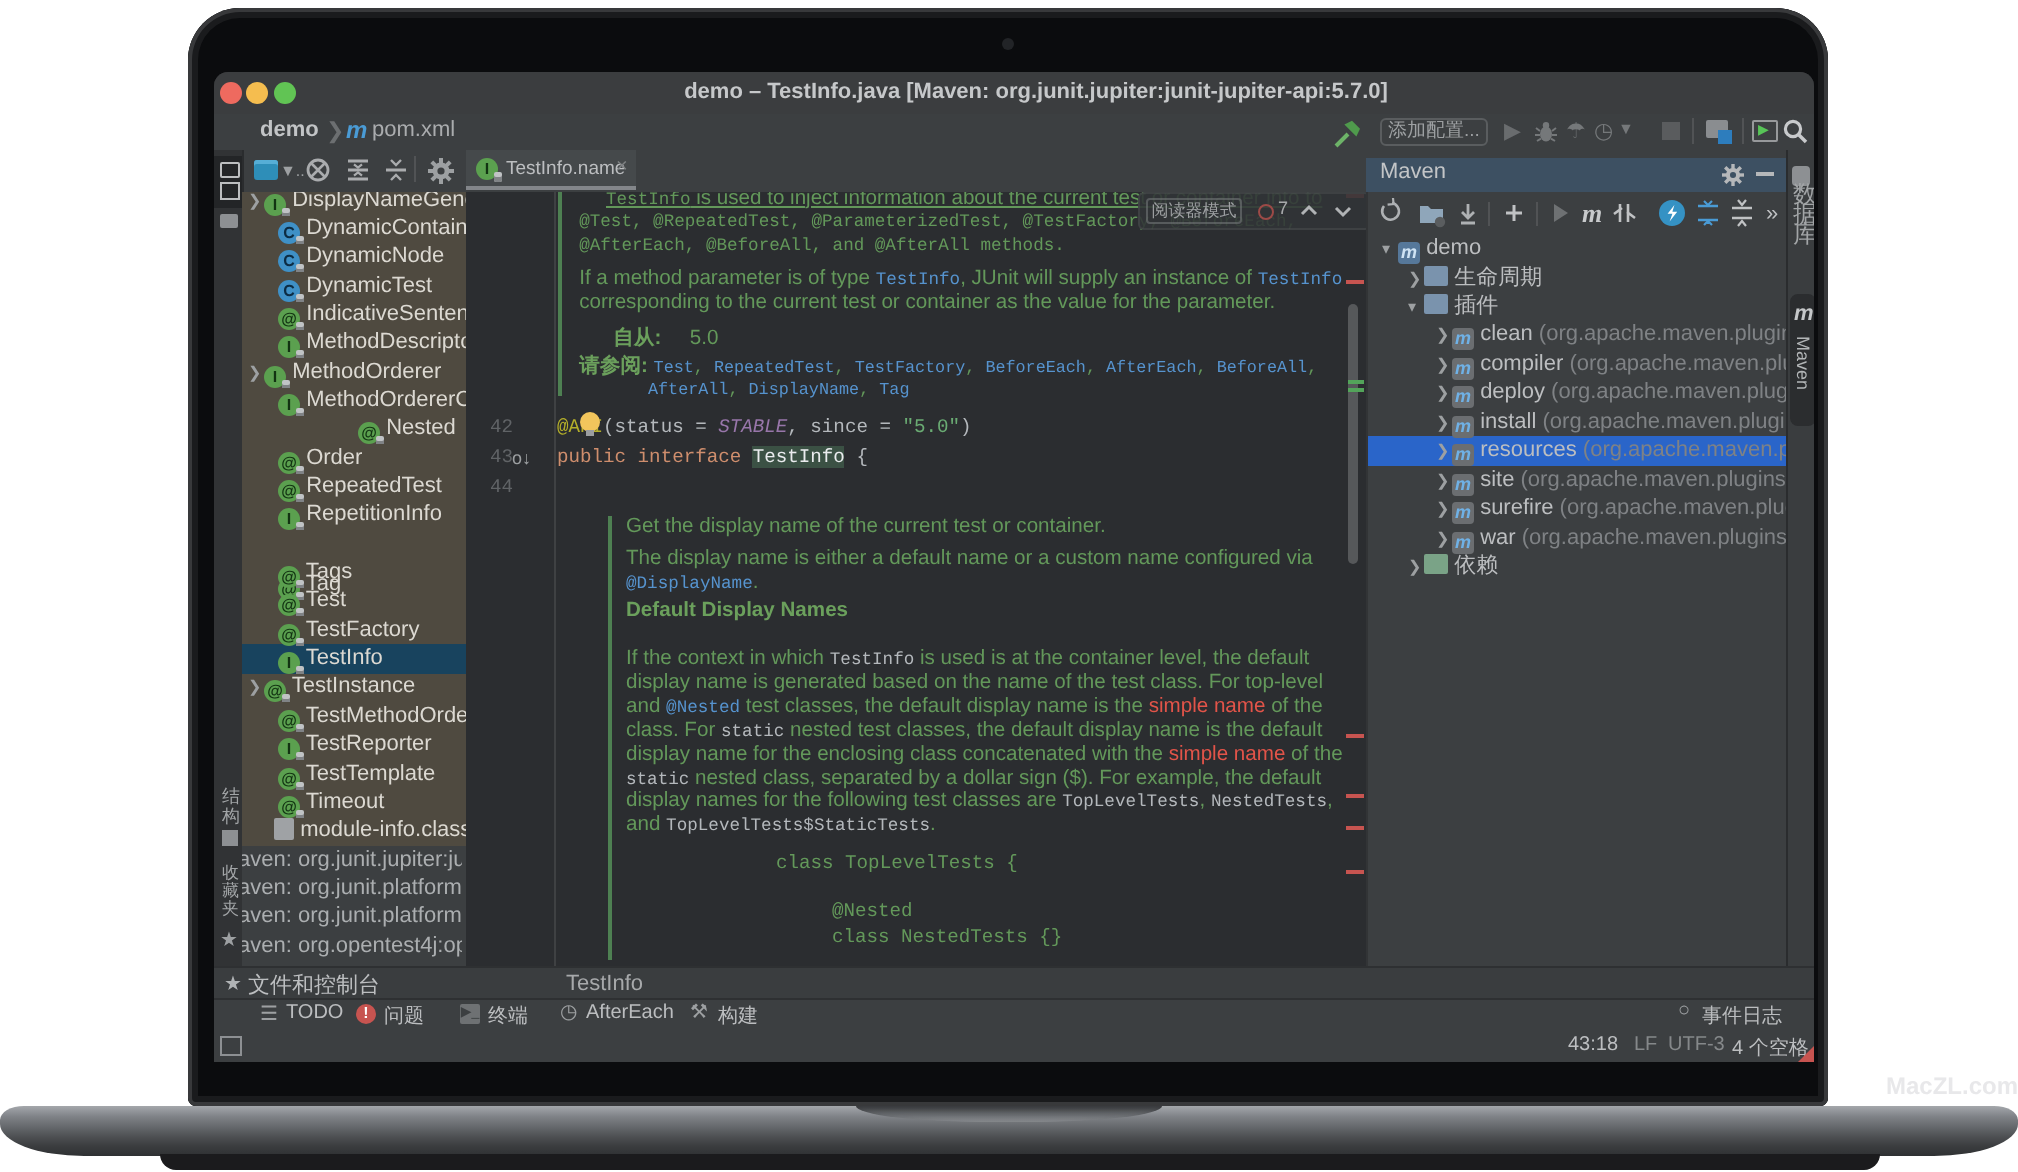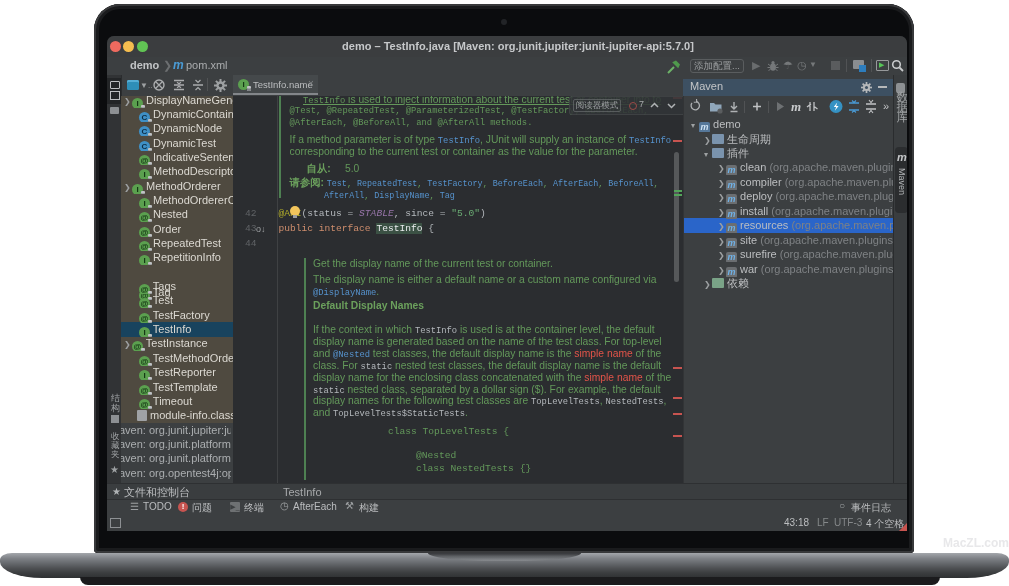--- a/index.html
+++ b/index.html
@@ -170,21 +170,21 @@
       <div class="abs" style="left:0;top:226.1px;width:112px;height:14.5px;background:#18435e;"></div>
       <div id="tree">
           <div class="trow" style="top:-3.5px;left:0;"><span style="display:inline-block;width:3px;"></span><span class="chev">❯</span><span class="ticon ti-i">I</span> <span>DisplayNameGene</span></div>
           <div class="trow" style="top:10.8px;left:0;"><span style="display:inline-block;width:18px;"></span><span class="ticon ti-c">C</span> <span>DynamicContainer</span></div>
           <div class="trow" style="top:25.2px;left:0;"><span style="display:inline-block;width:18px;"></span><span class="ticon ti-c">C</span> <span>DynamicNode</span></div>
           <div class="trow" style="top:39.5px;left:0;"><span style="display:inline-block;width:18px;"></span><span class="ticon ti-c">C</span> <span>DynamicTest</span></div>
           <div class="trow" style="top:53.9px;left:0;"><span style="display:inline-block;width:18px;"></span><span class="ticon ti-i">@</span> <span>IndicativeSentenc</span></div>
           <div class="trow" style="top:68.3px;left:0;"><span style="display:inline-block;width:18px;"></span><span class="ticon ti-i">I</span> <span>MethodDescriptor</span></div>
           <div class="trow" style="top:82.6px;left:0;"><span style="display:inline-block;width:3px;"></span><span class="chev">❯</span><span class="ticon ti-i">I</span> <span>MethodOrderer</span></div>
           <div class="trow" style="top:97.0px;left:0;"><span style="display:inline-block;width:18px;"></span><span class="ticon ti-i">I</span> <span>MethodOrdererCo</span></div>
-          <div class="trow" style="top:111.3px;left:0;"><span style="display:inline-block;width:18px;"></span><span class="ticon ti-i">@</span> <span>Nested</span></div>
+          <div class="trow" style="top:111.3px;left:0;padding-left:40px;"><span style="display:inline-block;width:18px;"></span><span class="ticon ti-i">@</span> <span>Nested</span></div>
           <div class="trow" style="top:125.7px;left:0;"><span style="display:inline-block;width:18px;"></span><span class="ticon ti-i">@</span> <span>Order</span></div>
           <div class="trow" style="top:140.0px;left:0;"><span style="display:inline-block;width:18px;"></span><span class="ticon ti-i">@</span> <span>RepeatedTest</span></div>
           <div class="trow" style="top:154.3px;left:0;"><span style="display:inline-block;width:18px;"></span><span class="ticon ti-i">I</span> <span>RepetitionInfo</span></div>
           <div class="trow" style="top:168.7px;left:0;margin-top:20px;"><span style="display:inline-block;width:18px;"></span><span class="ticon ti-i">@</span> <span>Tag</span></div>
           <div class="trow" style="top:183.0px;left:0;"><span style="display:inline-block;width:18px;"></span><span class="ticon ti-i">@</span> <span>Tags</span></div>
           <div class="trow" style="top:197.4px;left:0;"><span style="display:inline-block;width:18px;"></span><span class="ticon ti-i">@</span> <span>Test</span></div>
           <div class="trow" style="top:211.8px;left:0;"><span style="display:inline-block;width:18px;"></span><span class="ticon ti-i">@</span> <span>TestFactory</span></div>
           <div class="trow" style="top:226.1px;left:0;"><span style="display:inline-block;width:18px;"></span><span class="ticon ti-i">I</span> <span>TestInfo</span></div>
           <div class="trow" style="top:240.4px;left:0;"><span style="display:inline-block;width:3px;"></span><span class="chev">❯</span><span class="ticon ti-i">@</span> <span>TestInstance</span></div>
           <div class="trow" style="top:254.8px;left:0;"><span style="display:inline-block;width:18px;"></span><span class="ticon ti-i">@</span> <span>TestMethodOrder</span></div>

